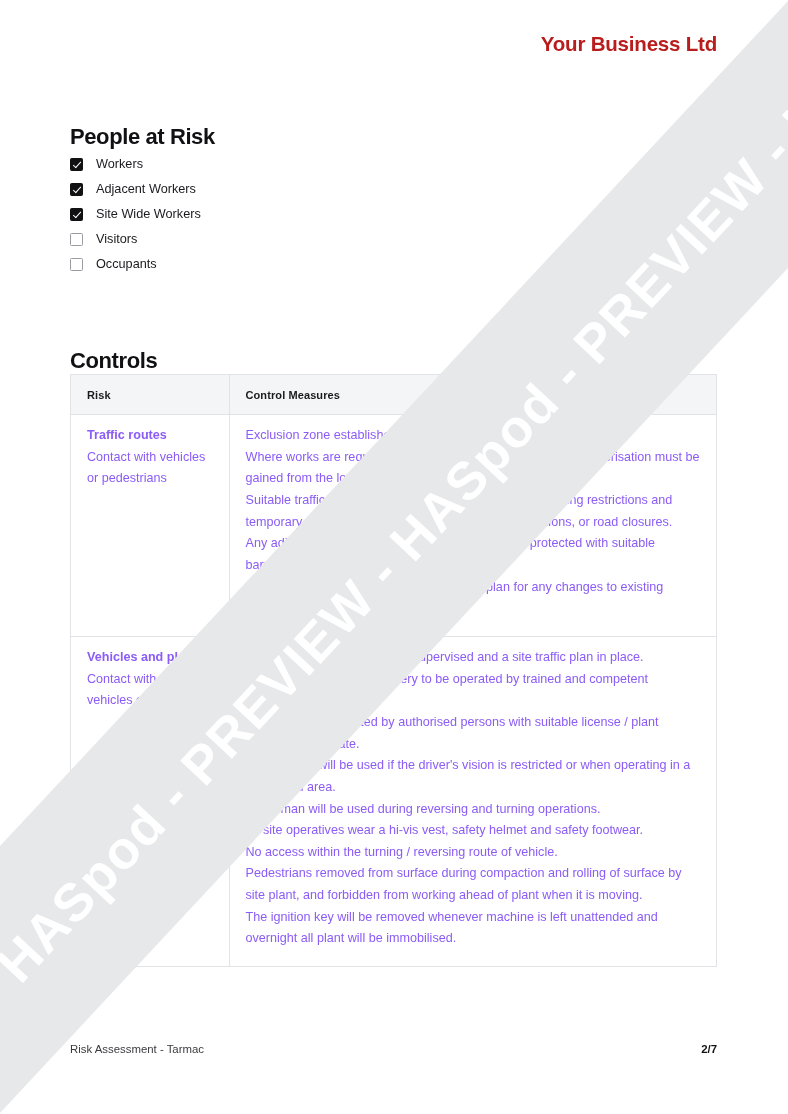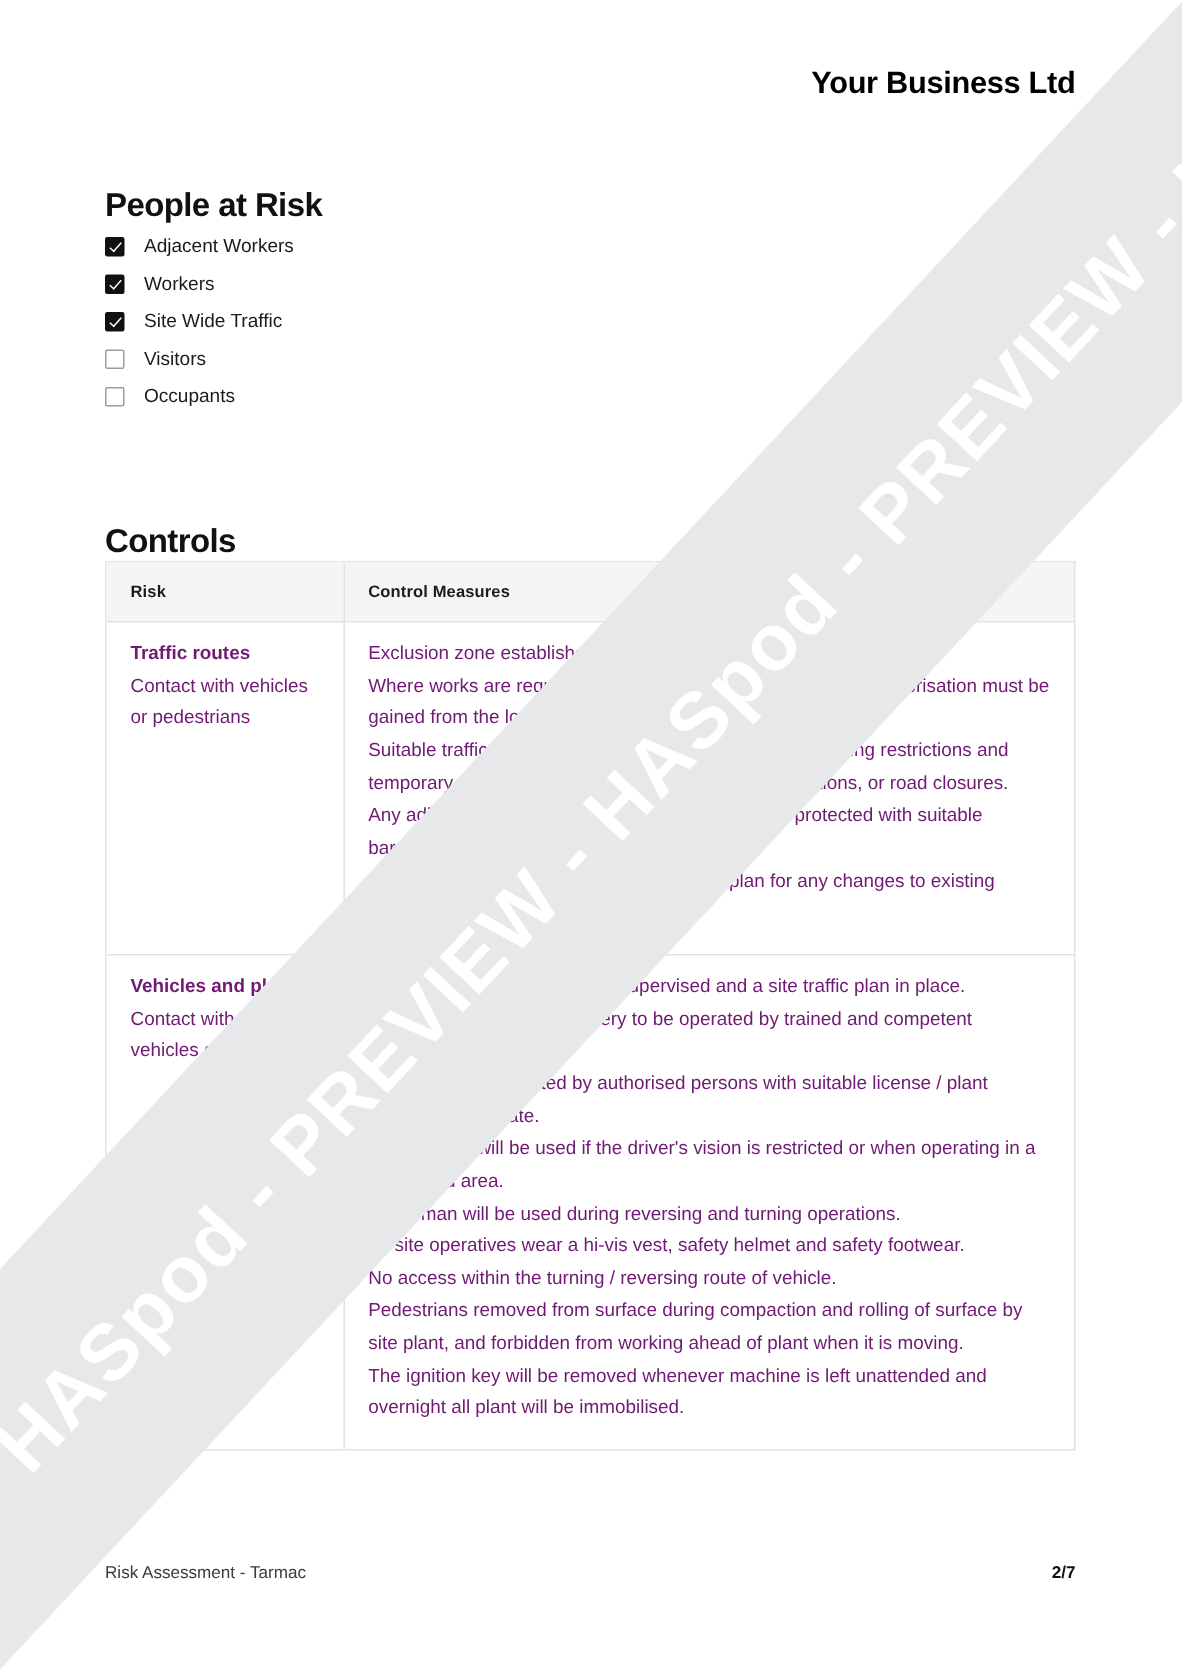--- a/index.html
+++ b/index.html
@@ -55,25 +55,25 @@
 
   
   .content {
     position: relative;
     z-index: 1;
     padding: 0;
   }
 
   .company-header {
     position: absolute;
-    top: 44px;
+    top: 32px;
     right: 71px;
     font-size: 20.5px;
     font-weight: 700;
-    color: #000000;
+    color: #b91c1c;
     letter-spacing: -0.2px;
   }
 
   .section-title {
     position: absolute;
     left: 70px;
     font-size: 22px;
     font-weight: 700;
     letter-spacing: -0.4px;
     color: #111114;
@@ -155,21 +155,21 @@
   }
   .controls-table thead th.th-risk {
     border-right: 1px solid #e2e3e6;
   }
   .controls-table tbody td {
     vertical-align: top;
     padding: 10px 16px 16px 16px;
     border-bottom: 1px solid #e2e3e6;
     font-size: 12.6px;
     line-height: 1.72;
-    color: #701a75;
+    color: #8b5cf6;
   }
   .controls-table tbody tr:last-child td {
     border-bottom: none;
   }
   .controls-table tbody td.td-risk {
     border-right: 1px solid #e2e3e6;
     padding-right: 10px;
   }
   .risk-name {
     font-weight: 700;
@@ -207,29 +207,29 @@
 
   <div class="content">
 
     <div class="company-header">Your Business Ltd</div>
 
     <h1 class="section-title" id="people-title">People at Risk</h1>
 
     <div class="risk-list">
       <div class="risk-row">
         <span class="cbox checked"></span>
+        <span class="risk-label">Workers</span>
+      </div>
+      <div class="risk-row">
+        <span class="cbox checked"></span>
         <span class="risk-label">Adjacent Workers</span>
       </div>
       <div class="risk-row">
         <span class="cbox checked"></span>
-        <span class="risk-label">Workers</span>
-      </div>
-      <div class="risk-row">
-        <span class="cbox checked"></span>
-        <span class="risk-label">Site Wide Traffic</span>
+        <span class="risk-label">Site Wide Workers</span>
       </div>
       <div class="risk-row">
         <span class="cbox"></span>
         <span class="risk-label">Visitors</span>
       </div>
       <div class="risk-row">
         <span class="cbox"></span>
         <span class="risk-label">Occupants</span>
       </div>
     </div>

